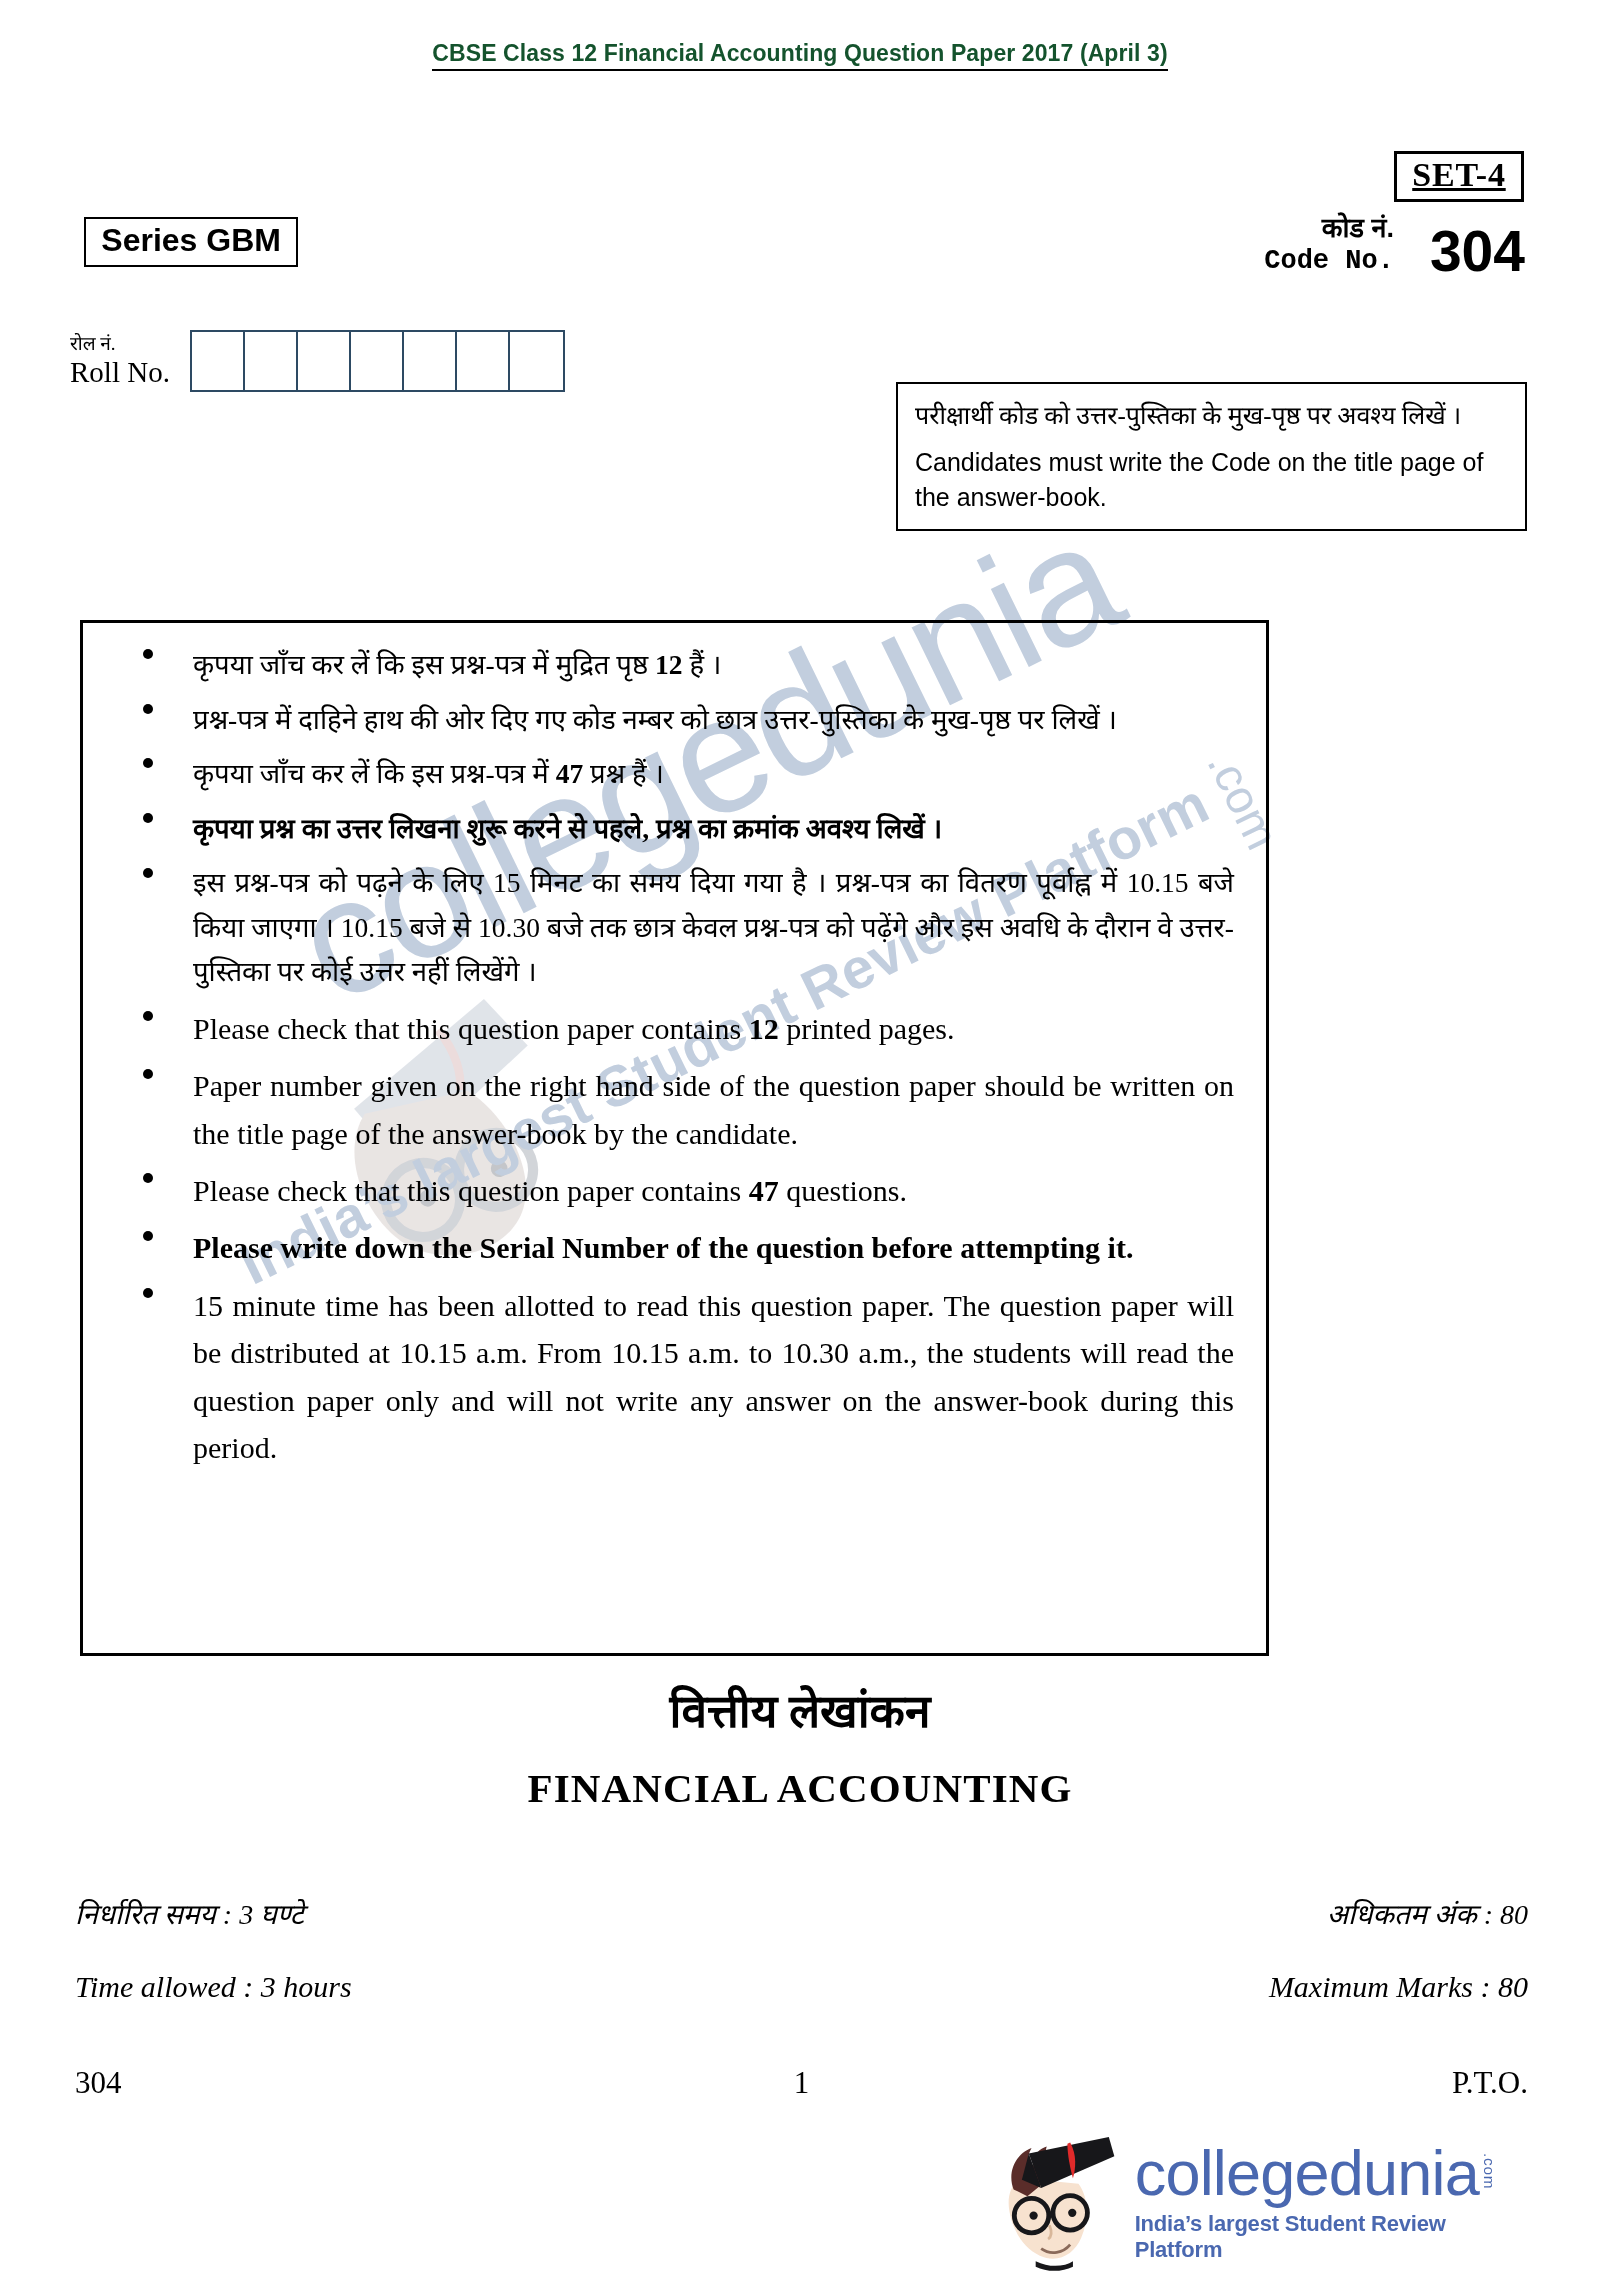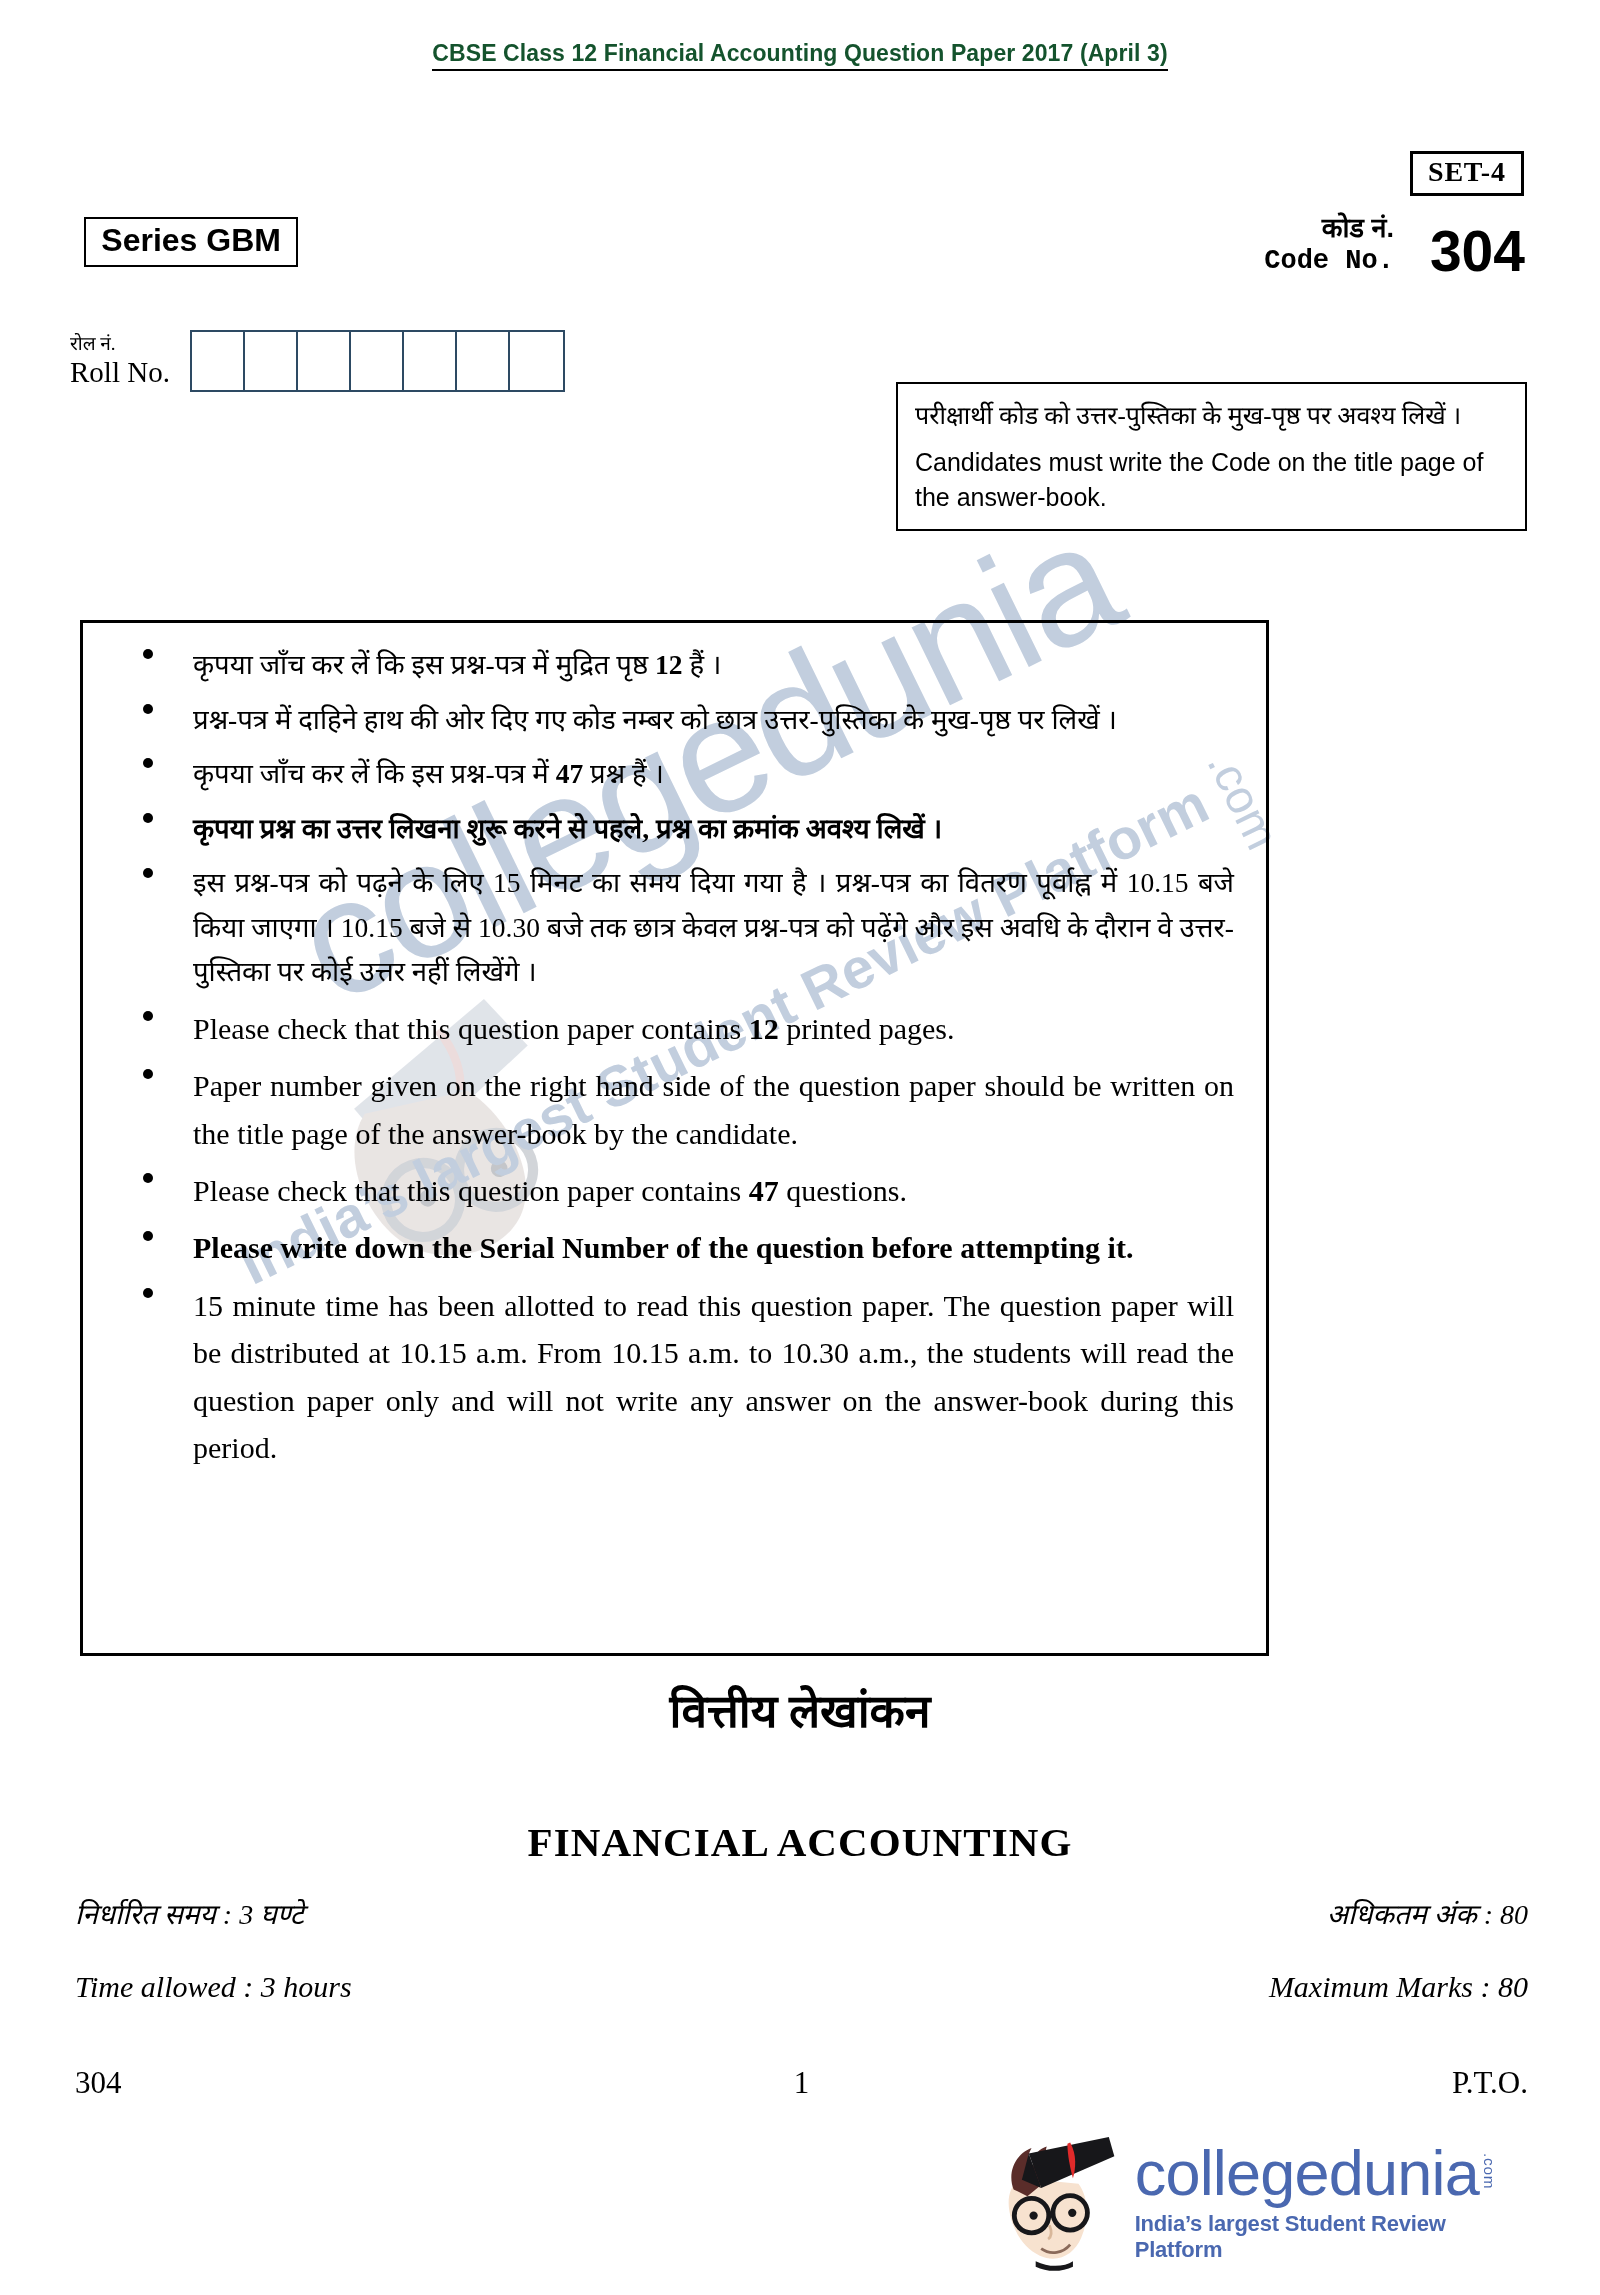--- a/index.html
+++ b/index.html
@@ -117,24 +117,25 @@
 
   
   .set-box {
     position: absolute;
     right: 76px;
     top: 151px;
     border: 3.1px solid #000;
     padding: 3.1px 15.3px 6.1px 15.3px;
     font-family: "Liberation Serif", "DejaVu Serif", serif;
     font-weight: bold;
-    font-size: 28px;
+    font-size: 34px;
     line-height: 1.05;
     background: #fff;
     letter-spacing: 0.8px;
+    text-decoration: underline;
   }
 
   
   .code-block {
     position: absolute;
     right: 75px;
     top: 212px;
     display: flex;
     align-items: flex-end;
     gap: 36px;
@@ -258,21 +259,21 @@
   .subject-hi {
     position: absolute;
     left: 0; top: 1678px; width: 1600px;
     text-align: center;
     font-family: "Liberation Serif", "DejaVu Serif", serif;
     font-weight: bold;
     font-size: 46px;
   }
   .subject-en {
     position: absolute;
-    left: 0; top: 1818px; width: 1600px;
+    left: 0; top: 1764px; width: 1600px;
     text-align: center;
     font-family: "Liberation Serif", "DejaVu Serif", serif;
     font-weight: bold;
     font-size: 41px;
     letter-spacing: 1.1px;
   }
 
   
   .meta-row {
     position: absolute;

